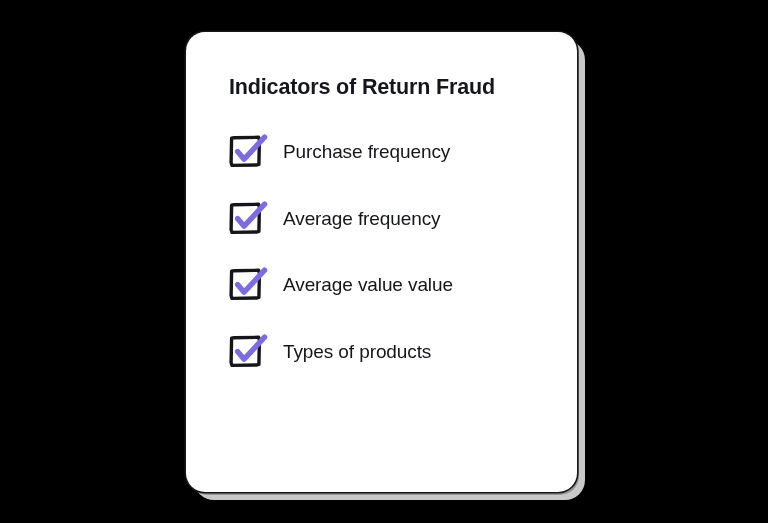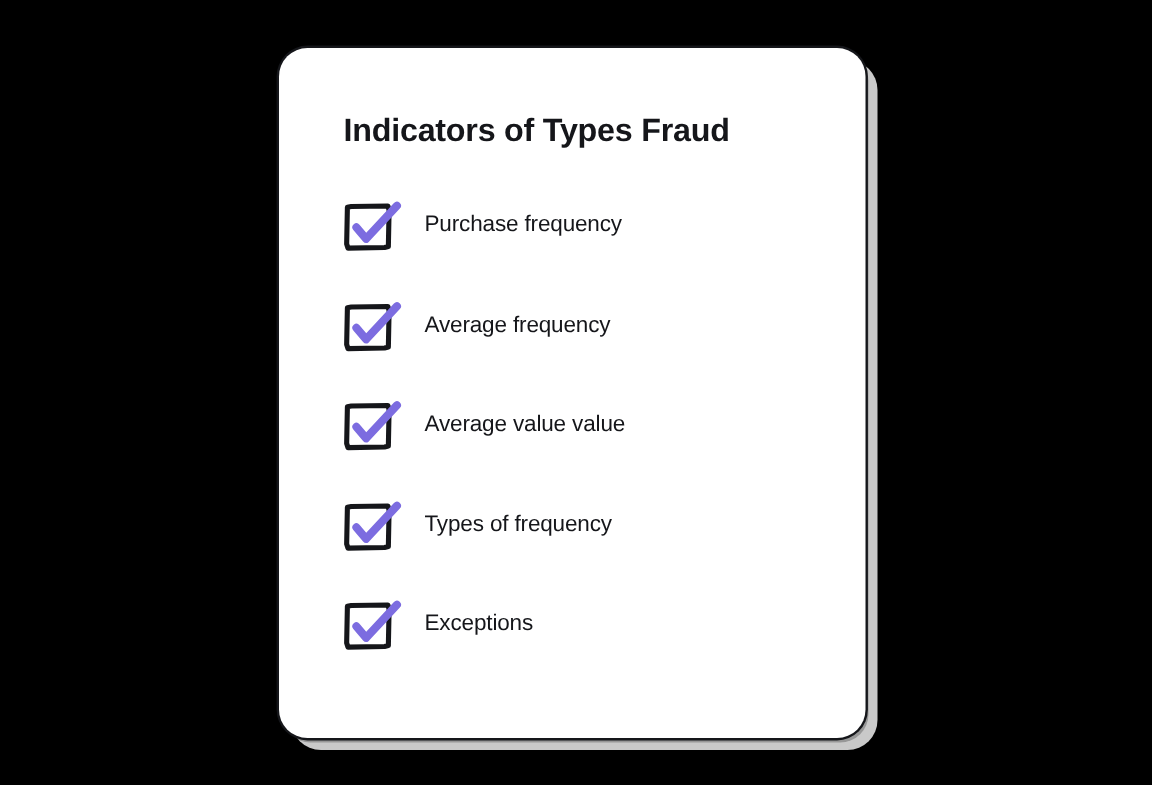--- a/index.html
+++ b/index.html
@@ -72,38 +72,38 @@
     flex: 0 0 40px;
     margin-top: 1px;
   }
   .checkbox-icon svg {
     position: absolute;
     left: 0;
     top: 0;
     display: block;
   }
   .check-label {
-    font-size: 15px;
+    font-size: 19px;
     font-weight: 400;
     letter-spacing: -0.1px;
     color: #15161a;
     line-height: 1;
     margin-left: 14px;
     margin-top: 9px;
     white-space: nowrap;
   }
 </style>
 </head>
 <body>
 
 <div id="card-shadow"></div>
 
 <div id="card">
 
-  <div id="card-title">Indicators of Types Fraud</div>
+  <div id="card-title">Indicators of Return Fraud</div>
 
   <div id="checklist">
       <div class="check-row">
         <span class="checkbox-icon">
           <svg width="40" height="38" viewBox="0 0 40 38">
             <path d="M2.6 4.2 L2.1 28.6 L3.0 31.4 L27.4 31.0 L29.9 30.4 L30.4 6.0 L29.6 3.3 L5.2 3.7 Z" fill="none" stroke="#15161a" stroke-width="3.4" stroke-linejoin="round" stroke-linecap="round"></path>
             <path d="M8.6 17.6 L15.1 25.2 L35.6 3.2" fill="none" stroke="#7c6ce0" stroke-width="5.4" stroke-linecap="round" stroke-linejoin="round"></path>
           </svg>
         </span>
         <span class="check-label">Purchase frequency</span>
@@ -126,26 +126,17 @@
         </span>
         <span class="check-label">Average value value</span>
       </div>
       <div class="check-row">
         <span class="checkbox-icon">
           <svg width="40" height="38" viewBox="0 0 40 38">
             <path d="M2.6 4.2 L2.1 28.6 L3.0 31.4 L27.4 31.0 L29.9 30.4 L30.4 6.0 L29.6 3.3 L5.2 3.7 Z" fill="none" stroke="#15161a" stroke-width="3.4" stroke-linejoin="round" stroke-linecap="round"></path>
             <path d="M8.6 17.6 L15.1 25.2 L35.6 3.2" fill="none" stroke="#7c6ce0" stroke-width="5.4" stroke-linecap="round" stroke-linejoin="round"></path>
           </svg>
         </span>
-        <span class="check-label">Types of frequency</span>
-      </div>
-      <div class="check-row">
-        <span class="checkbox-icon">
-          <svg width="40" height="38" viewBox="0 0 40 38">
-            <path d="M2.6 4.2 L2.1 28.6 L3.0 31.4 L27.4 31.0 L29.9 30.4 L30.4 6.0 L29.6 3.3 L5.2 3.7 Z" fill="none" stroke="#15161a" stroke-width="3.4" stroke-linejoin="round" stroke-linecap="round"></path>
-            <path d="M8.6 17.6 L15.1 25.2 L35.6 3.2" fill="none" stroke="#7c6ce0" stroke-width="5.4" stroke-linecap="round" stroke-linejoin="round"></path>
-          </svg>
-        </span>
-        <span class="check-label">Exceptions</span>
+        <span class="check-label">Types of products</span>
       </div>
     </div>
 
 </div>
 
 </body></html>

